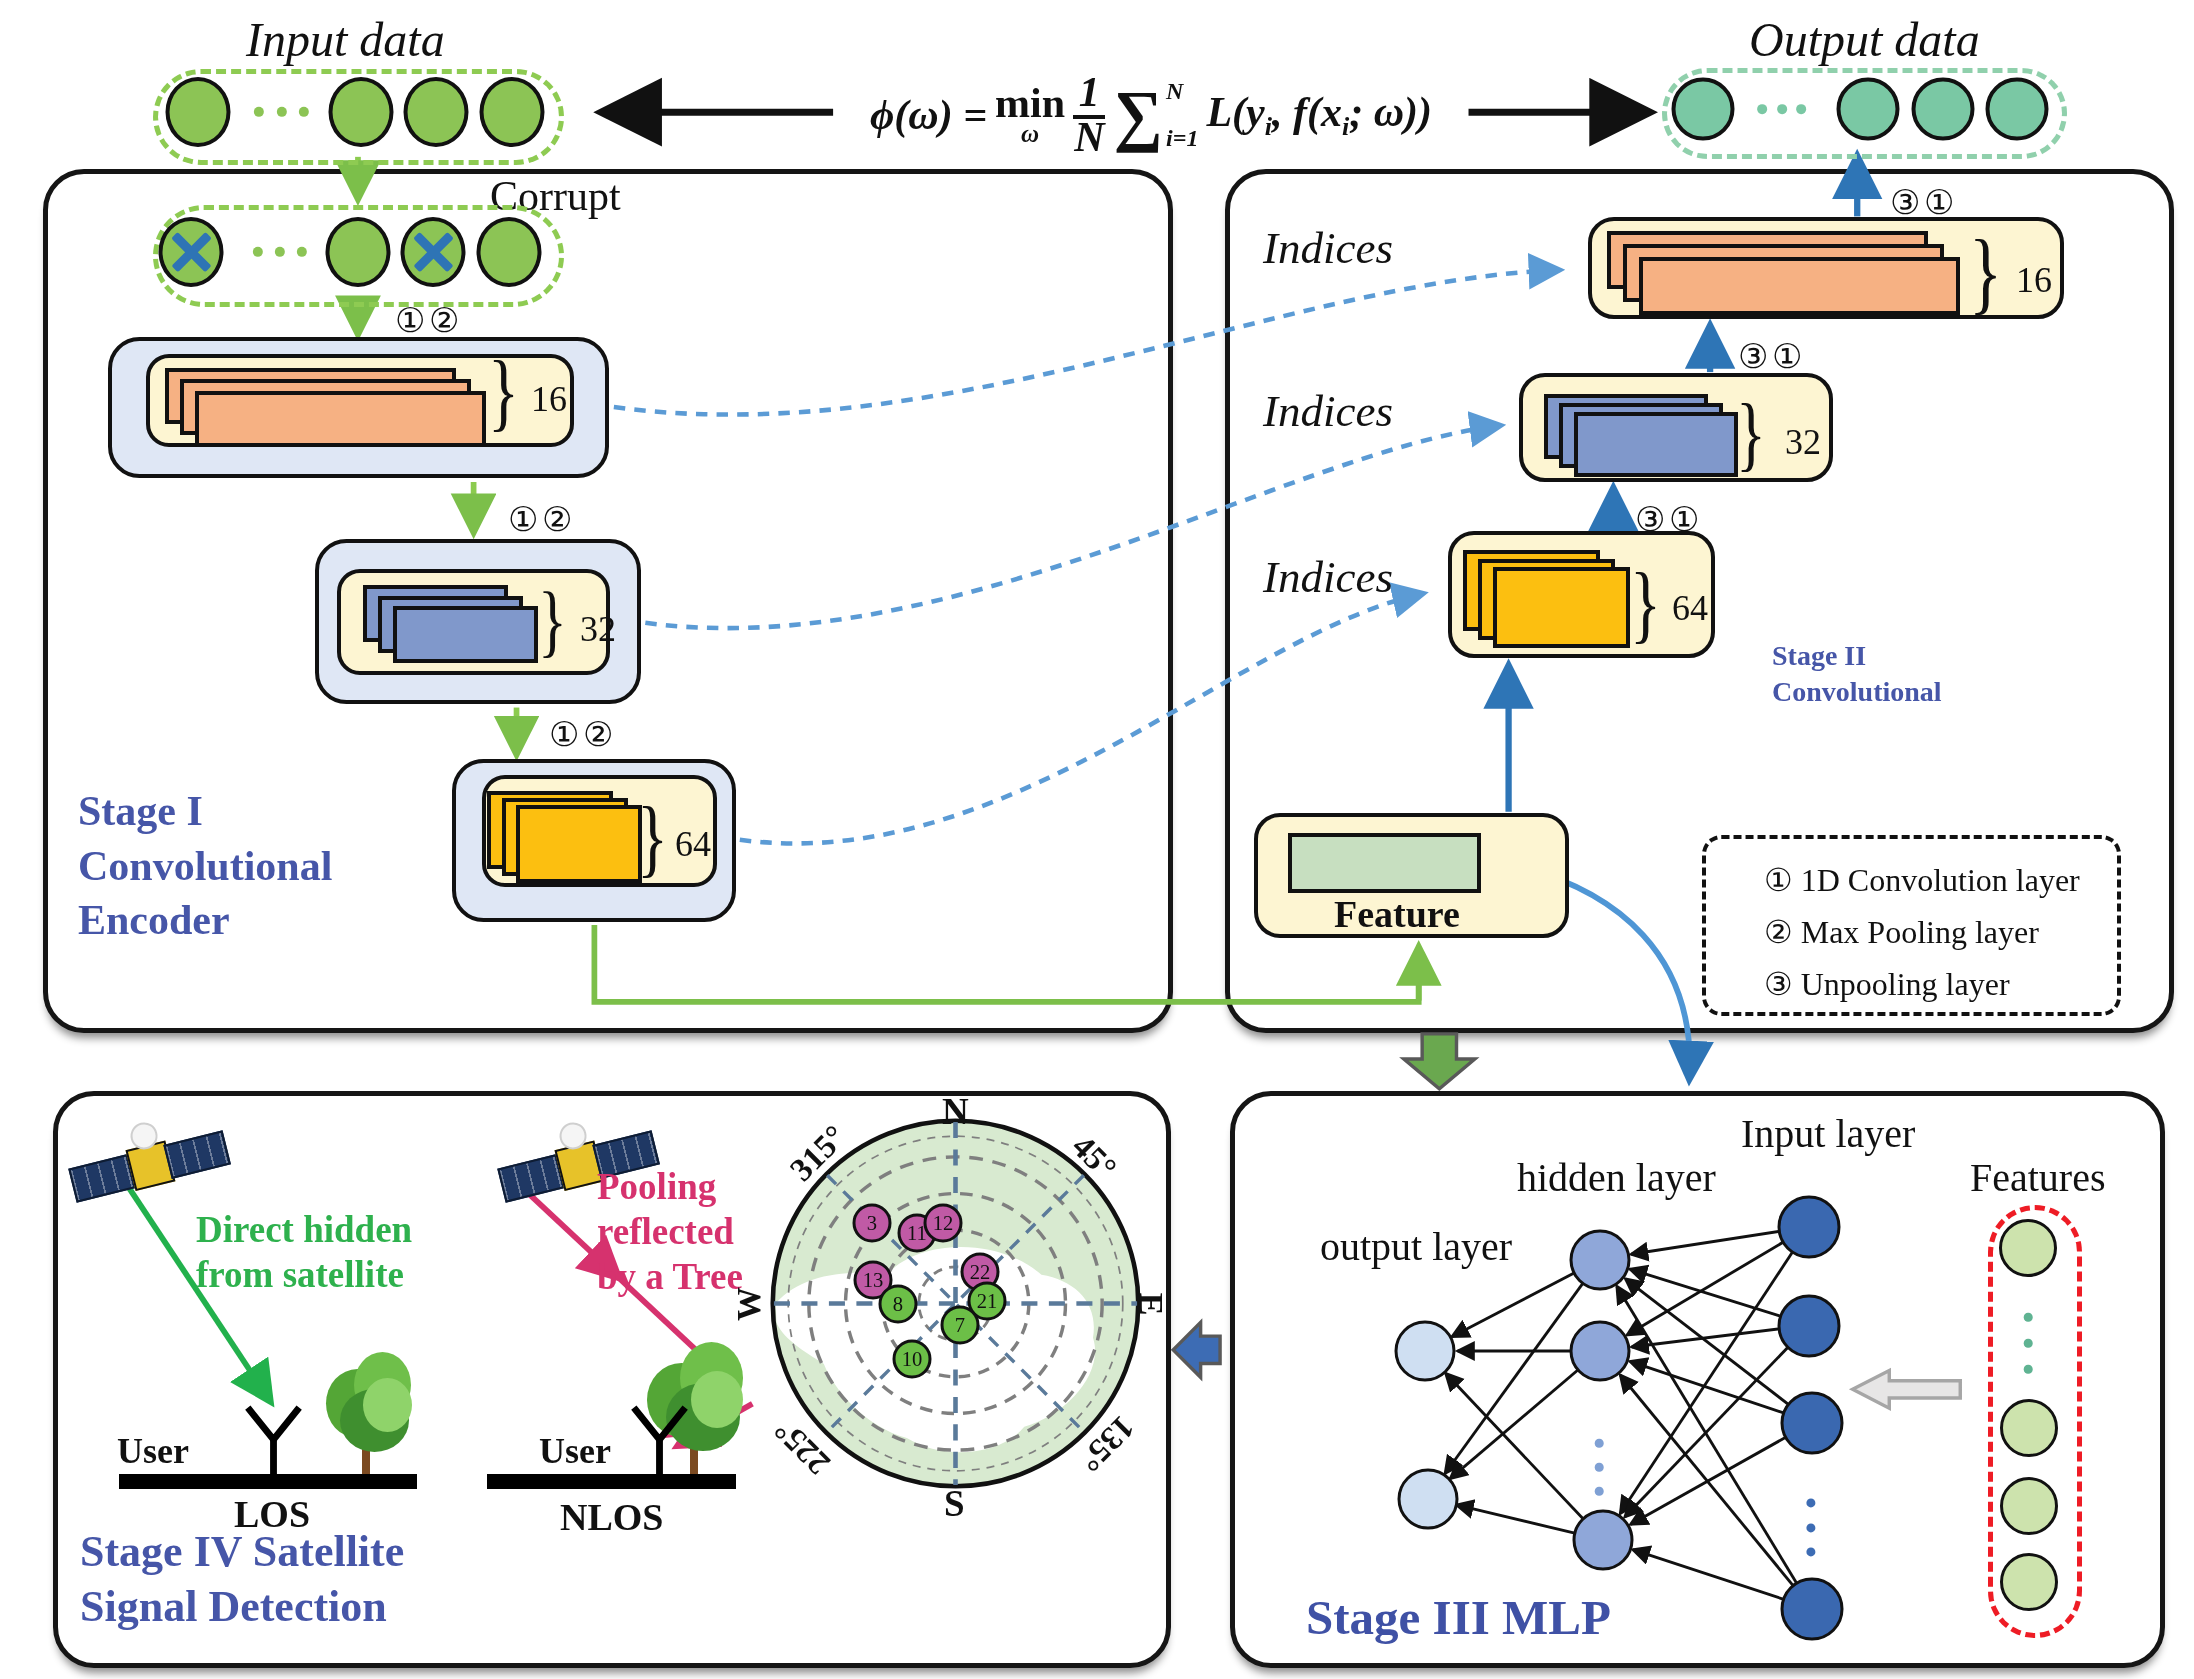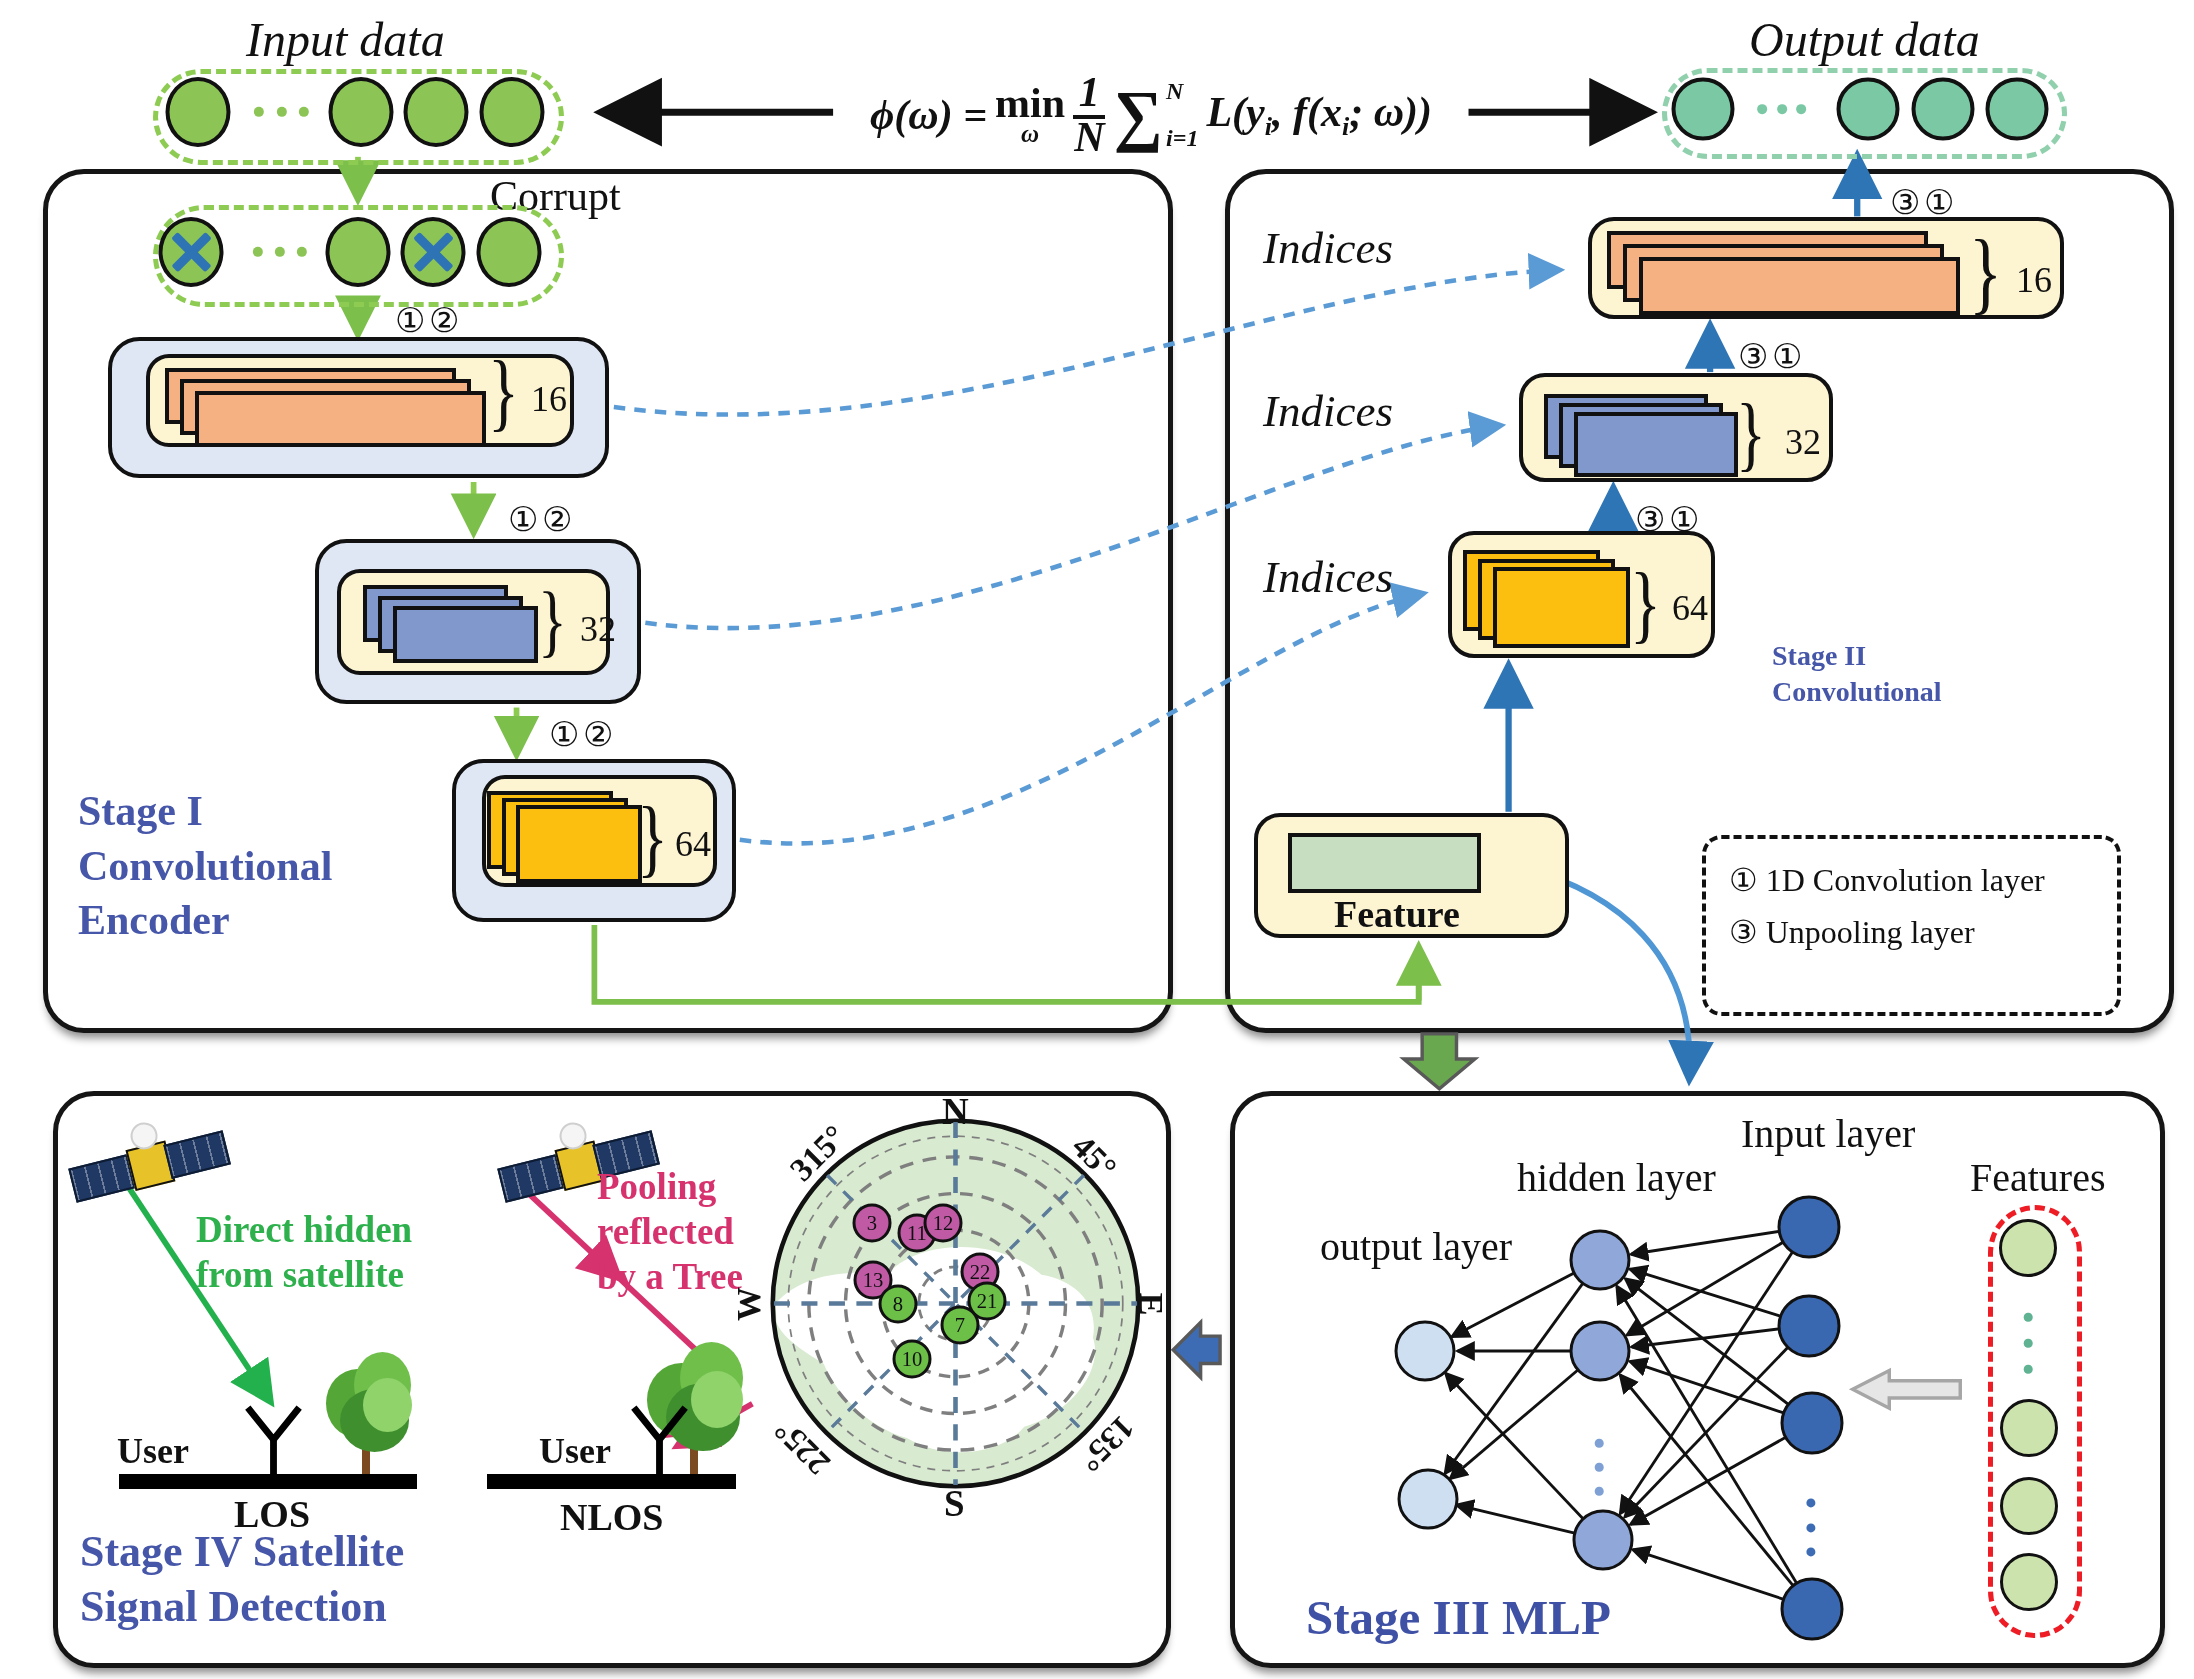--- a/index.html
+++ b/index.html
@@ -27,21 +27,21 @@
   .blk-dec{position:absolute;background:#fdf5d2;border:4.6px solid #111;border-radius:26px;}
   .fmrect{position:absolute;border:4px solid #111;}
   .f-orange{background:#f6b183;}
   .f-blue{background:#8098cb;}
   .f-gold{background:#fcbf10;}
   .f-green{background:#c7dfc0;}
   .brace{position:absolute;font-family:"Liberation Serif",serif;transform:scaleX(.75);transform-origin:left center;}
   .chan{position:absolute;font-size:36px;}
   .steps{position:absolute;font-family:"DejaVu Sans",sans-serif;font-size:34px;letter-spacing:3.4px;}
   .legend-row{font-size:32px;line-height:1.62;}
-  .circ-digit{font-family:"DejaVu Sans",sans-serif;}
+  .circ-digit{font-family:"DejaVu Sans",sans-serif;margin-left:35px;}
   .node{position:absolute;border:3.4px solid #111;border-radius:50%;transform:translate(-50%,-50%);}
   .n-in{width:57px;height:57px;background:#3a68b0;}
   .n-hid{width:55px;height:55px;background:#8fa7d9;}
   .n-out{width:55px;height:55px;background:#cfdff2;}
   .n-feat{width:52px;height:52px;background:#cde3ad;}
   .sat-marker{position:absolute;width:33px;height:33px;border:3.4px solid #111;border-radius:50%;
       transform:translate(-50%,-50%);display:flex;align-items:center;justify-content:center;
       font-size:20.6px;font-weight:400;}
   .sat-marker[data-type="los"]{background:#6cbf47;}
   .sat-marker[data-type="nlos"]{background:#c05aa5;}
@@ -288,20 +288,21 @@
   <div class="fmrect f-green" style="left:1288px;top:833px;width:185px;height:52px;"></div>
   <div class="lbl bold" style="left:1334px;top:892px;font-size:38px;">Feature</div>
 
   <div class="lbl stage-title" style="left:1772px;top:638px;font-size:28px;">
     <div>Stage II</div>
     <div>Convolutional</div>
   </div>
 
   <div class="abs" style="left:1702px;top:835px;width:419px;height:181px;border:4.6px dashed #111;border-radius:19.5px;padding:16px 0 0 23px;box-sizing:border-box;">
     <div class="legend-row circ-digit" style="font-family:'Liberation Serif',serif;">① 1D Convolution layer</div>
+    <div class="legend-row circ-digit" style="font-family:'Liberation Serif',serif;">② Max Pooling layer</div>
     <div class="legend-row circ-digit" style="font-family:'Liberation Serif',serif;">③ Unpooling layer</div>
   </div>
 
   <div class="lbl" style="left:1741px;top:1110px;font-size:40px;">Input layer</div>
   <div class="lbl" style="left:1517px;top:1154px;font-size:40px;">hidden layer</div>
   <div class="lbl" style="left:1320px;top:1223px;font-size:40px;">output layer</div>
   <div class="lbl" style="left:1970px;top:1154px;font-size:40px;">Features</div>
 
   <div class="node n-in" style="left:1809px;top:1227px;"></div>
   <div class="node n-in" style="left:1809px;top:1326px;"></div>

